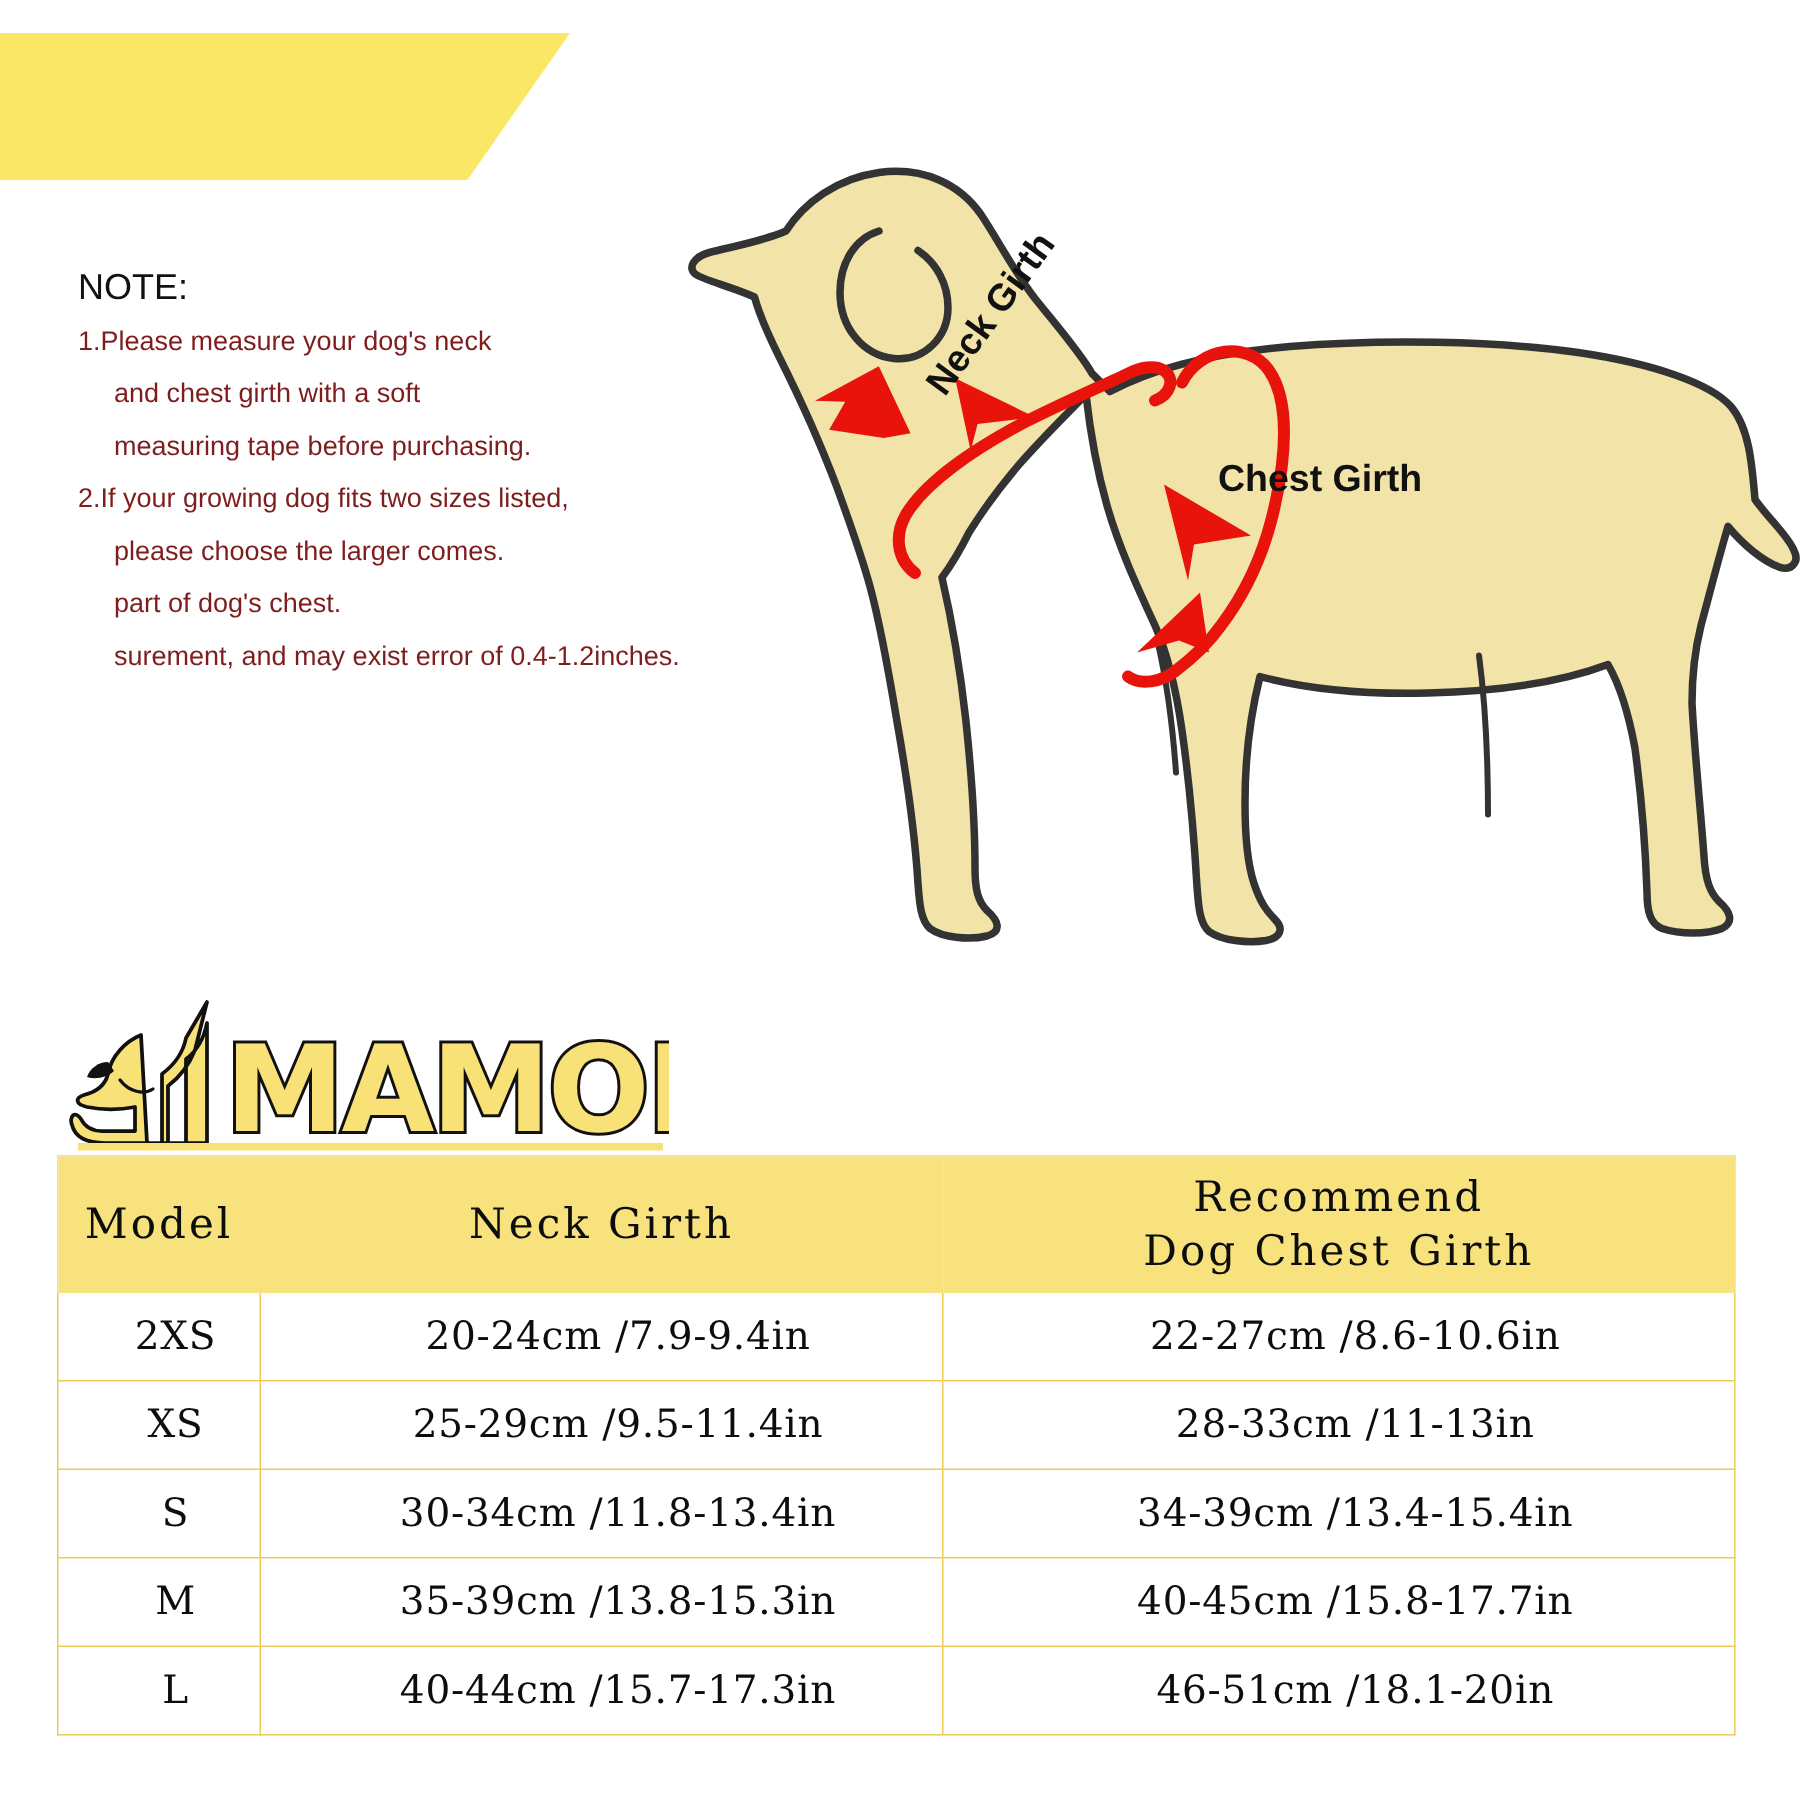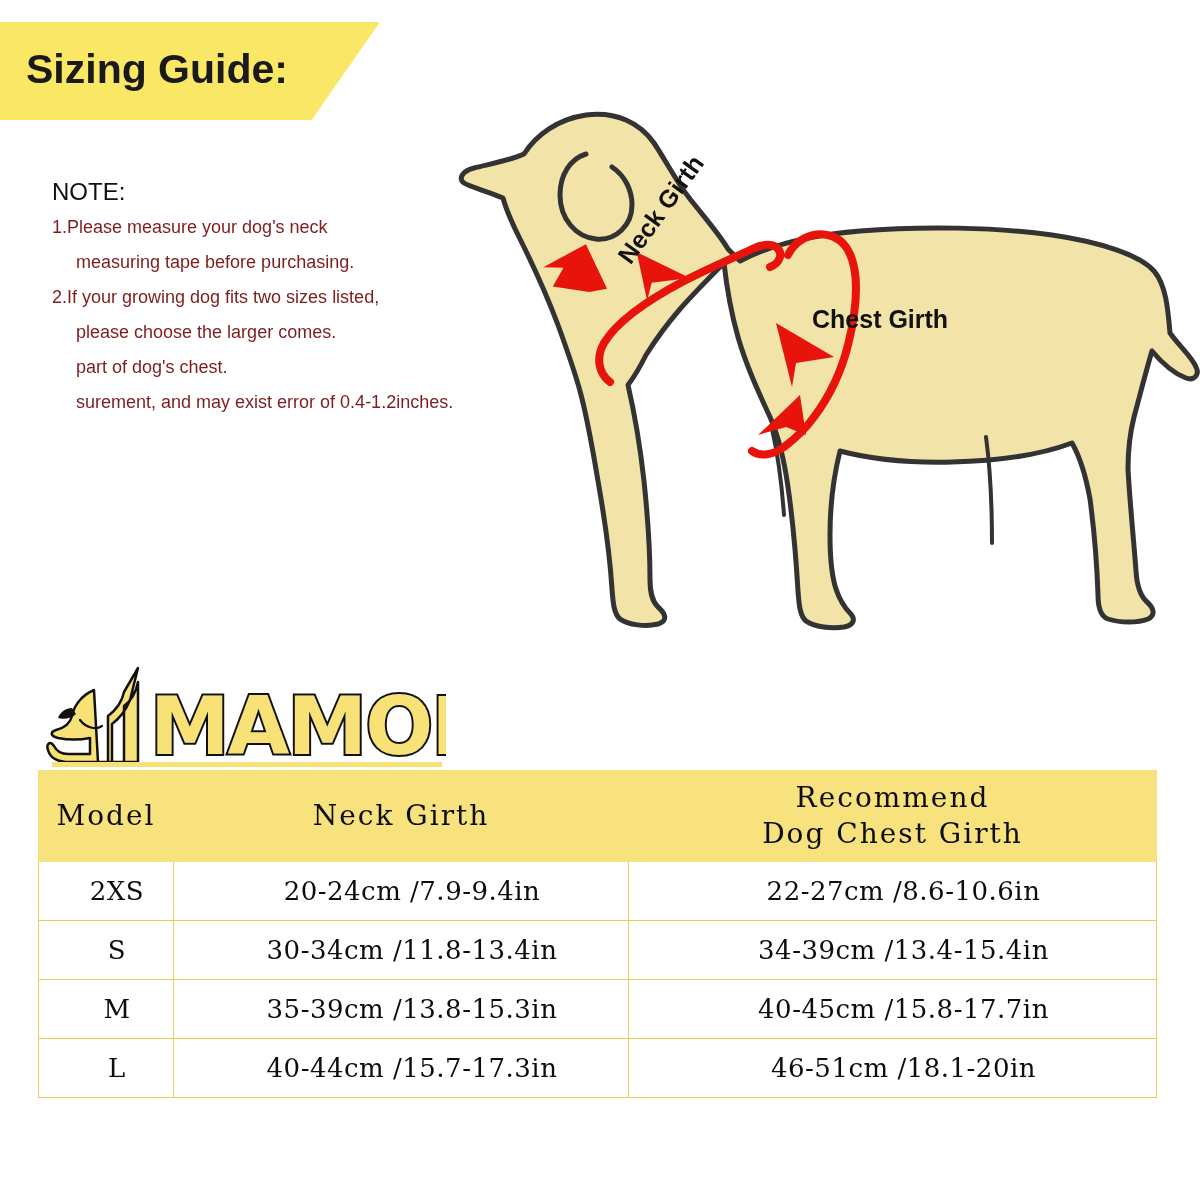--- a/index.html
+++ b/index.html
@@ -137,25 +137,25 @@
   .col-model { width: 135px; }
   .col-neck  { width: 455px; }
   .col-chest { width: 528px; }
 </style>
 </head>
 <body>
 
 <div id="page">
 
   <div id="banner"></div>
-  <div id="banner-title">Sizing Guide:</div>
 
   <div id="notes">
     <p class="note-head">NOTE:</p>
     <p class="note-line">1.Please measure your dog's neck</p>
+    <p class="note-line indent">and chest girth with a soft</p>
     <p class="note-line indent">measuring tape before purchasing.</p>
     <p class="note-line">2.If your growing dog fits two sizes listed,</p>
     <p class="note-line indent">please choose the larger comes.</p>
     <p class="note-line indent">part of dog's chest.</p>
     <p class="note-line indent">surement, and may exist error of 0.4-1.2inches.</p>
   </div>
 
   <div id="dog-figure">
     <svg width="760" height="560" viewBox="0 0 760 560" xmlns="http://www.w3.org/2000/svg">
 
@@ -299,20 +299,25 @@
         </th>
       </tr>
     </thead>
     <tbody>
       <tr>
         <td>2XS</td>
         <td>20-24cm /7.9-9.4in</td>
         <td>22-27cm /8.6-10.6in</td>
       </tr>
       <tr>
+        <td>XS</td>
+        <td>25-29cm /9.5-11.4in</td>
+        <td>28-33cm /11-13in</td>
+      </tr>
+      <tr>
         <td>S</td>
         <td>30-34cm /11.8-13.4in</td>
         <td>34-39cm /13.4-15.4in</td>
       </tr>
       <tr>
         <td>M</td>
         <td>35-39cm /13.8-15.3in</td>
         <td>40-45cm /15.8-17.7in</td>
       </tr>
       <tr>

